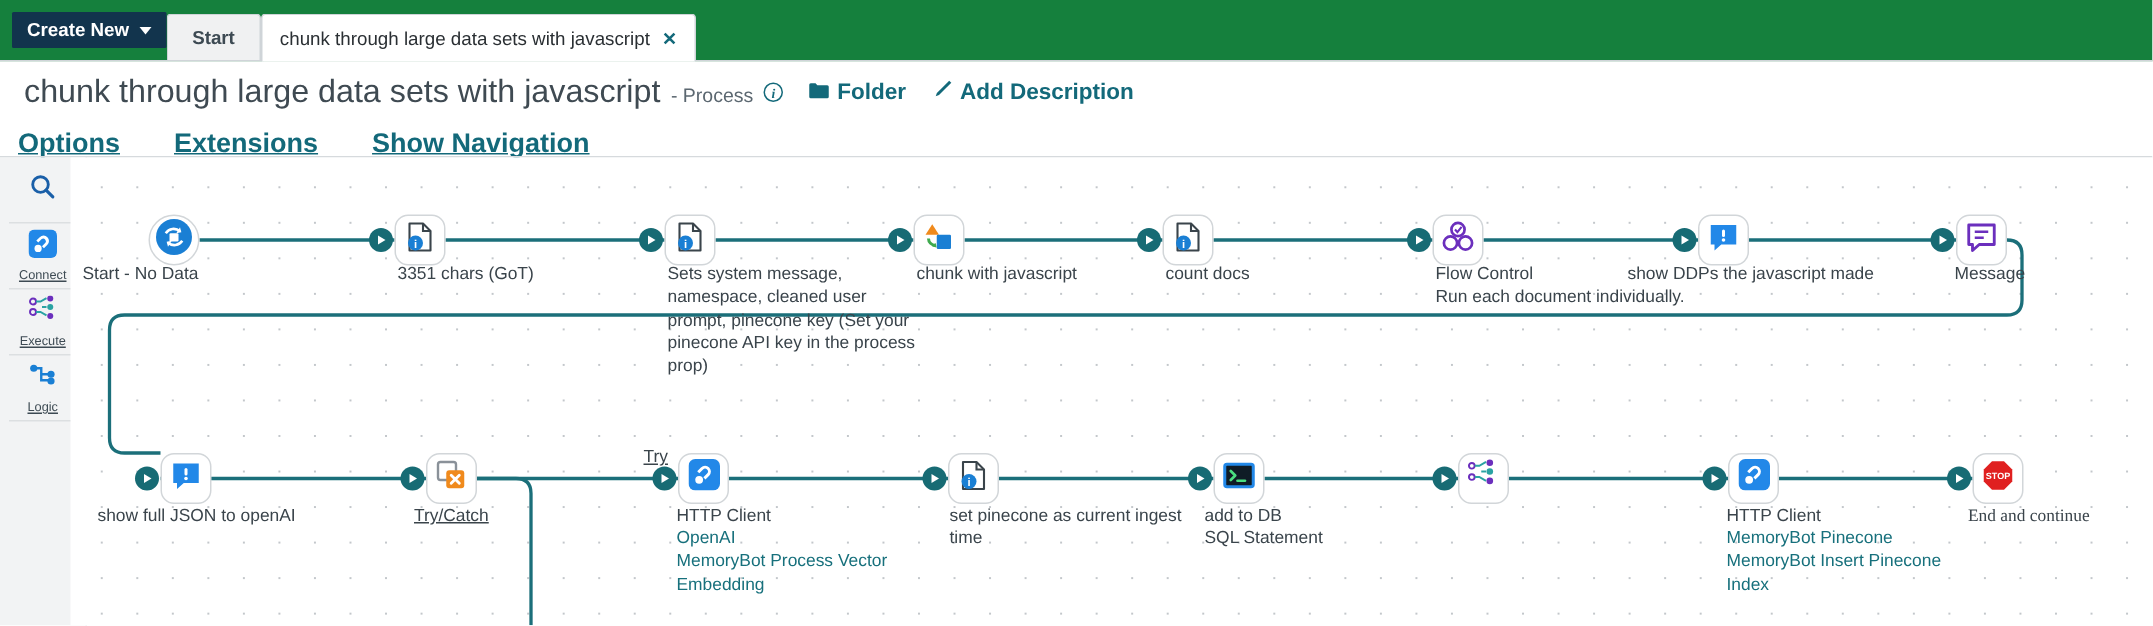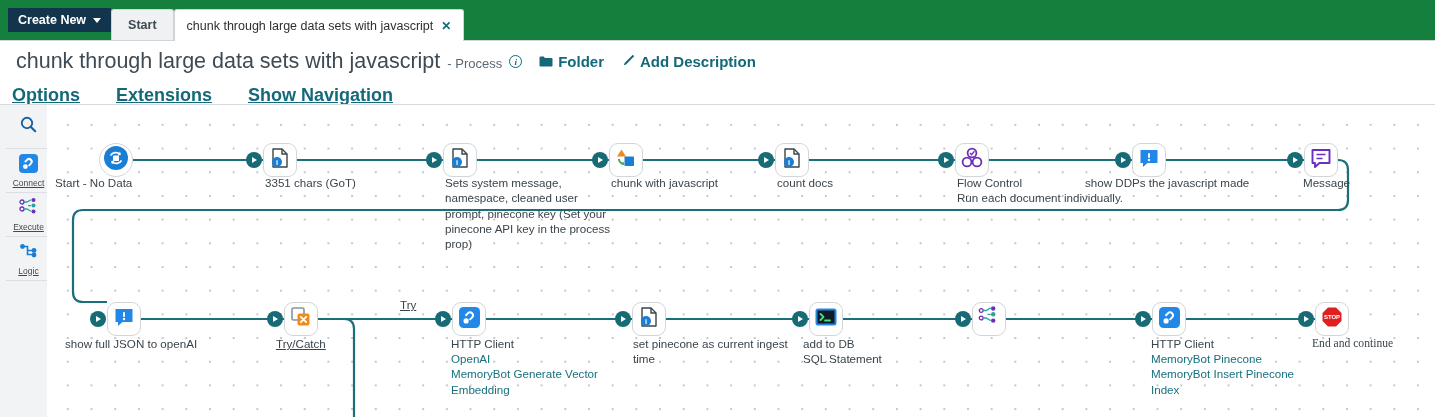--- a/index.html
+++ b/index.html
@@ -245,21 +245,21 @@
         <line x1="439" y1="214" x2="585" y2="214"></line>
         <line x1="619" y1="214" x2="762" y2="214"></line>
         <line x1="796" y1="214" x2="925" y2="214"></line>
         <line x1="959" y1="214" x2="1105" y2="214"></line>
         <line x1="1139" y1="214" x2="1268" y2="214"></line>
 
         <path d="M271 214 H297 q10 0 10 10 V312"></path>
       </g>
     </svg>
 
-    <div class="branchlabel" style="left:353px; top:193px;text-decoration:underline;">Try</div>
+    <div class="branchlabel" style="left:382px; top:193px;text-decoration:underline;">Try</div>
 
     <div class="node" style="left:52px; top:38px;">
       <div class="nbox round">
         <span>
           <svg width="26" height="26" viewBox="0 0 26 26">
               <circle cx="13" cy="13" r="12" fill="#1a7fd4"></circle>
               <path d="M7.5 10.5a6.2 6.2 0 019.4-1.3M18.5 15.5a6.2 6.2 0 01-9.4 1.3" stroke="#fff" stroke-width="1.7" fill="none"></path>
               <path d="M17 6.5l0.9 3.4-3.4 0.6zM9 19.5l-0.9-3.4 3.4-0.6z" fill="#fff"></path>
               <rect x="10" y="10.5" width="6" height="5.5" rx="0.8" fill="#fff"></rect>
             </svg>
@@ -410,21 +410,21 @@
           <svg width="21" height="21" viewBox="0 0 21 21">
               <rect x="0" y="0" width="21" height="21" rx="4.5" fill="#2288e8"></rect>
               <path d="M13.8 5.6a3.9 3.9 0 00-5.5 0L5.8 8.1l1.4 1.4 2.5-2.5a1.9 1.9 0 012.7 2.7l-2.5 2.5 1.4 1.4 2.5-2.5a3.9 3.9 0 000-5.5z" fill="#fff"></path>
               <circle cx="7.1" cy="13.9" r="2.6" fill="#fff"></circle>
             </svg>
         </span>
       </div>
     </div>
     <div class="label" style="left:404px; top:231px;">HTTP Client</div>
     <div class="sublabel" style="left:404px; top:246px; width:180px;">OpenAI
-MemoryBot Generate Vector
+MemoryBot Process Vector
 Embedding</div>
 
     <div class="node" style="left:585px; top:197px;">
       <div class="conn"></div>
       <div class="nbox">
         <span>
           <svg width="22" height="22" viewBox="0 0 22 22">
               <path d="M4 2h9l5 5v13H4z" fill="#fff" stroke="#3a444b" stroke-width="1.4" stroke-linejoin="round"></path>
               <path d="M13 2v5h5" fill="none" stroke="#3a444b" stroke-width="1.4"></path>
               <circle cx="8" cy="15" r="5" fill="#1a7fd4"></circle>

